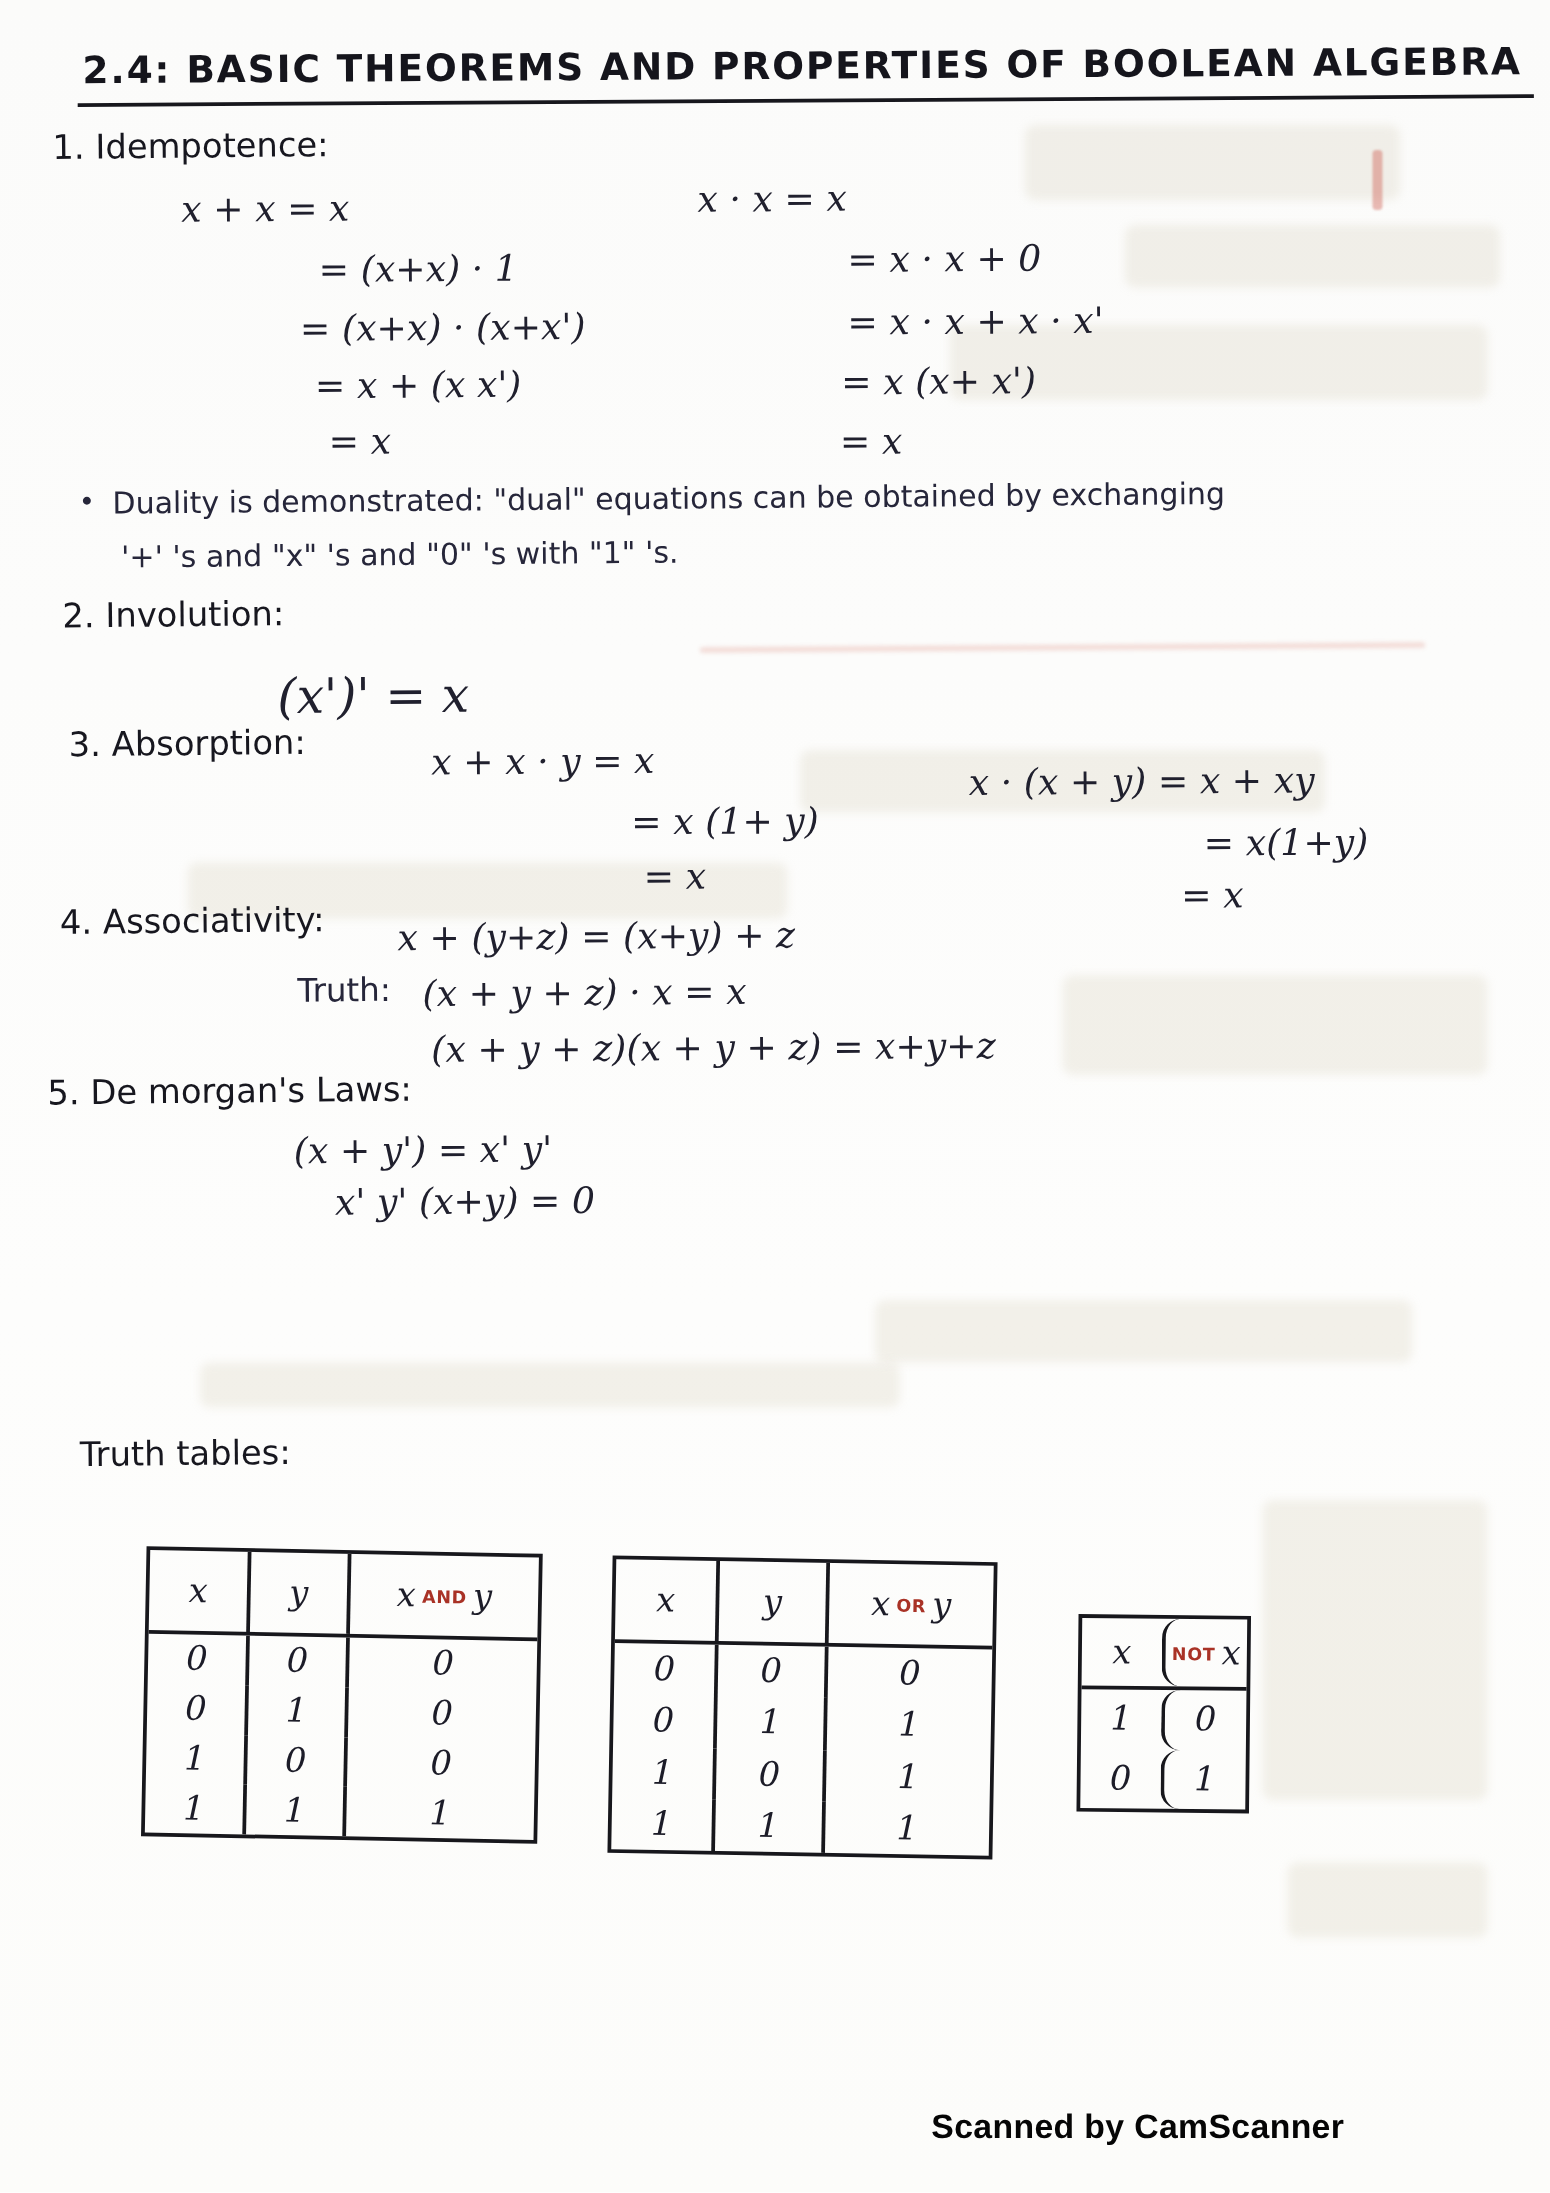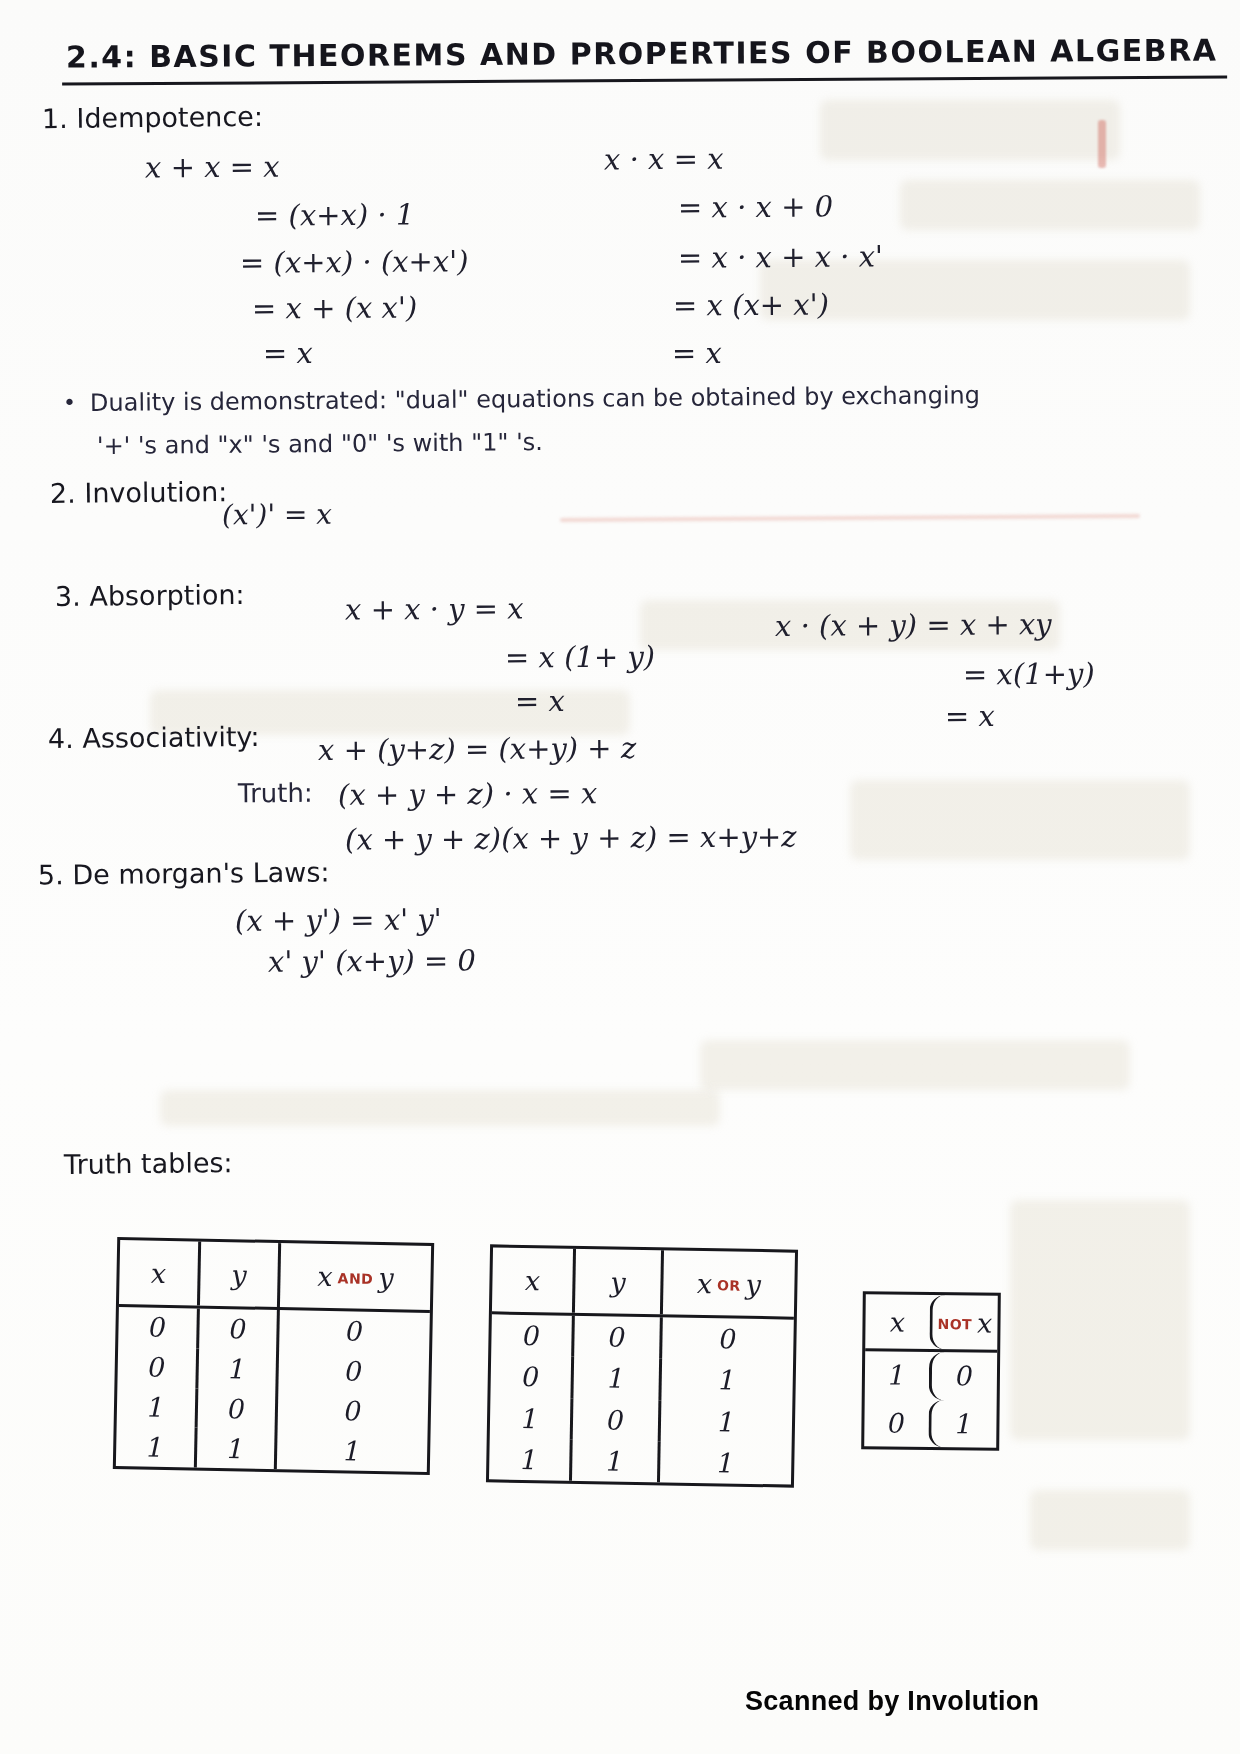--- a/index.html
+++ b/index.html
@@ -100,32 +100,32 @@
   <div class="abs title" style="left:62px;top:36px;">2.4: BASIC THEOREMS AND PROPERTIES OF BOOLEAN ALGEBRA</div>
 
   <div class="abs heading" style="left:42px;top:102px;">1. Idempotence:</div>
 
   <div class="abs eq" style="left:145px;top:150px;">x + x = x</div>
   <div class="abs eq" style="left:255px;top:198px;">= (x+x) · 1</div>
   <div class="abs eq" style="left:240px;top:245px;">= (x+x) · (x+x')</div>
   <div class="abs eq" style="left:252px;top:291px;">= x + (x x')</div>
   <div class="abs eq" style="left:263px;top:336px;">= x</div>
 
-  <div class="abs eq" style="left:604px;top:142px;">x · x = x</div>
+  <div class="abs eq" style="left:558px;top:142px;">x · x = x</div>
   <div class="abs eq" style="left:678px;top:190px;">= x · x + 0</div>
   <div class="abs eq" style="left:678px;top:240px;">= x · x + x · x'</div>
   <div class="abs eq" style="left:673px;top:288px;">= x (x+ x')</div>
   <div class="abs eq" style="left:672px;top:336px;">= x</div>
 
   <div class="abs bullet" style="left:63px;top:390px;">•</div>
   <div class="abs note-text" style="left:90px;top:385px;">Duality is demonstrated: "dual" equations can be obtained by exchanging</div>
   <div class="abs note-text" style="left:97px;top:430px;">'+' 's and "x" 's and "0" 's with "1" 's.</div>
 
   <div class="abs heading" style="left:50px;top:477px;">2. Involution:</div>
-  <div class="abs eq" style="left:222px;top:498px;font-size:28px;">(x')' = x</div>
+  <div class="abs eq" style="left:222px;top:535px;font-size:39px;">(x')' = x</div>
 
   <div class="abs heading" style="left:55px;top:580px;">3. Absorption:</div>
   <div class="abs eq" style="left:345px;top:592px;">x + x · y = x</div>
   <div class="abs eq" style="left:505px;top:640px;">= x (1+ y)</div>
   <div class="abs eq" style="left:515px;top:684px;">= x</div>
   <div class="abs eq" style="left:775px;top:608px;">x · (x + y) = x + xy</div>
   <div class="abs eq" style="left:963px;top:657px;">= x(1+y)</div>
   <div class="abs eq" style="left:945px;top:699px;">= x</div>
 
   <div class="abs heading" style="left:48px;top:722px;">4. Associativity:</div>
@@ -231,15 +231,15 @@
         <div class="tcell c1">1</div>
         <div class="tcell c2">0</div>
       </div>
       <div class="trow">
         <div class="tcell c1">0</div>
         <div class="tcell c2">1</div>
       </div>
     </div>
   </div>
 
-  <div class="footer">Scanned by Involution</div>
+  <div class="footer">Scanned by CamScanner</div>
 
 </div>
 
 </body></html>

